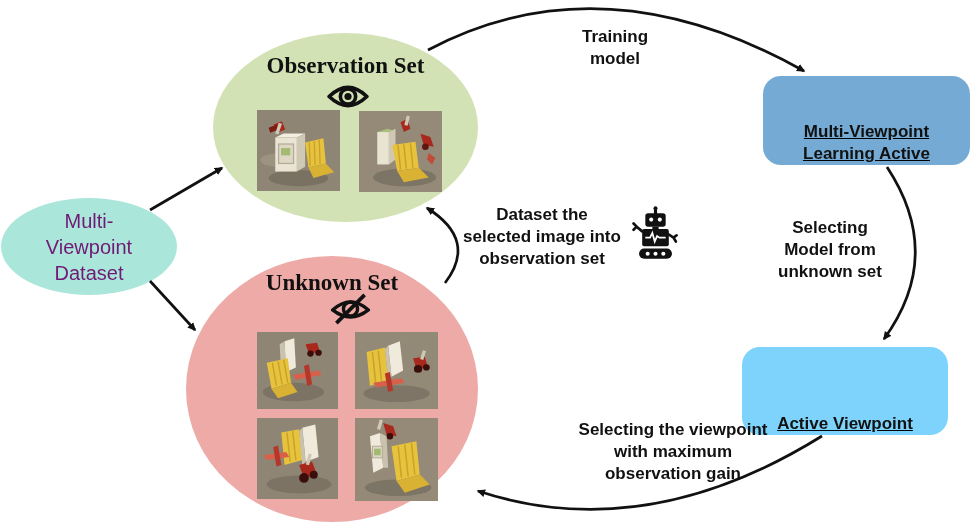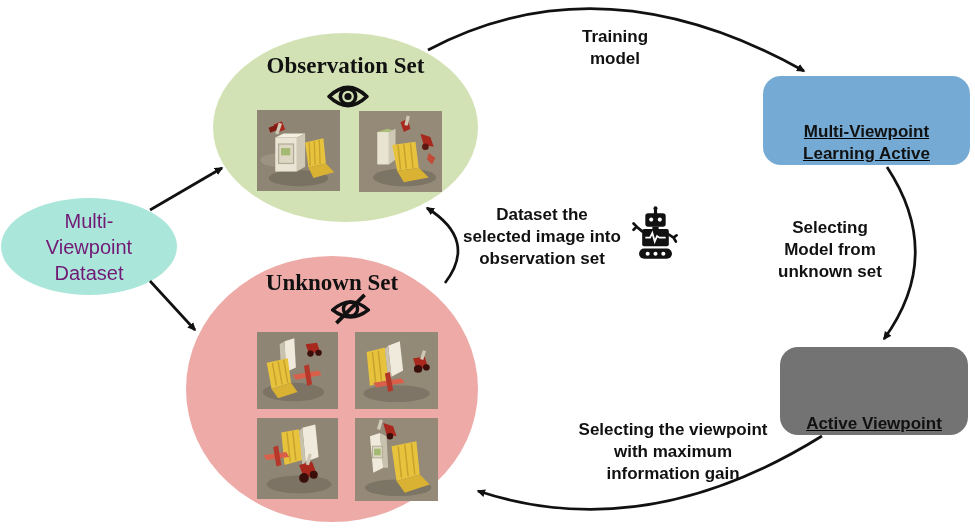--- a/index.html
+++ b/index.html
@@ -12,21 +12,21 @@
   #observation-ellipse{left:213px;top:33px;width:265px;height:189px;background:#d3e2b4;}
   #unknown-ellipse{left:186px;top:256px;width:292px;height:266px;background:#edaaa7;}
   .set-title{position:absolute;width:100%;text-align:center;
     font-family:"Liberation Serif", serif;font-weight:bold;font-size:23px;color:#111;z-index:2;}
   #observation-ellipse .set-title{top:20px;}
   #unknown-ellipse .set-title{top:14px;}
   .icon-wrap{position:absolute;z-index:2;}
   .box{position:absolute;z-index:2;border-radius:18px;display:flex;align-items:flex-end;
     justify-content:center;text-align:center;text-decoration:underline;}
   #model-box{left:763px;top:76px;width:207px;height:89px;background:#74aad3;}
-  #strategy-box{left:780px;top:347px;width:188px;height:88px;background:#737373;}
+  #strategy-box{left:742px;top:347px;width:206px;height:88px;background:#7dd3fc;}
   .box .lbl{font-weight:bold;font-size:17px;line-height:22px;color:#111;}
   .edge-label{position:absolute;z-index:4;text-align:center;font-weight:bold;font-size:17px;
     line-height:22px;color:#111;transform:translateX(-50%);white-space:nowrap;}
   #training-label{left:615px;top:26px;}
   #adding-label{left:542px;top:204px;}
   #predicting-label{left:830px;top:217px;}
   #selecting-label{left:639px;top:419px;margin-left:34px;}
   .thumb{position:absolute;z-index:2;overflow:hidden;}
   .thumb svg{display:block;width:100%;height:100%;}
   #arrow-layer{position:absolute;left:0;top:0;width:975px;height:528px;z-index:3;pointer-events:none;}
@@ -191,21 +191,21 @@
     <div>observation set</div>
   </div>
   <div class="edge-label" id="predicting-label">
     <div>Selecting</div>
     <div>Model from</div>
     <div>unknown set</div>
   </div>
   <div class="edge-label" id="selecting-label">
     <div>Selecting the viewpoint</div>
     <div>with maximum</div>
-    <div>information gain</div>
+    <div>observation gain</div>
   </div>
 
   <div id="robot-wrap">
     <svg viewBox="0 0 60 72">
       <rect x="28" y="2" width="4" height="8" fill="#111"></rect>
       <circle cx="30" cy="2.5" r="2.5" fill="#111"></circle>
       <rect x="17" y="9" width="26" height="17" rx="3.5" fill="#111"></rect>
       <circle cx="24.5" cy="17" r="2.6" fill="#fff"></circle>
       <circle cx="35.5" cy="17" r="2.6" fill="#fff"></circle>
       <rect x="26" y="26" width="8" height="3" fill="#111"></rect>

